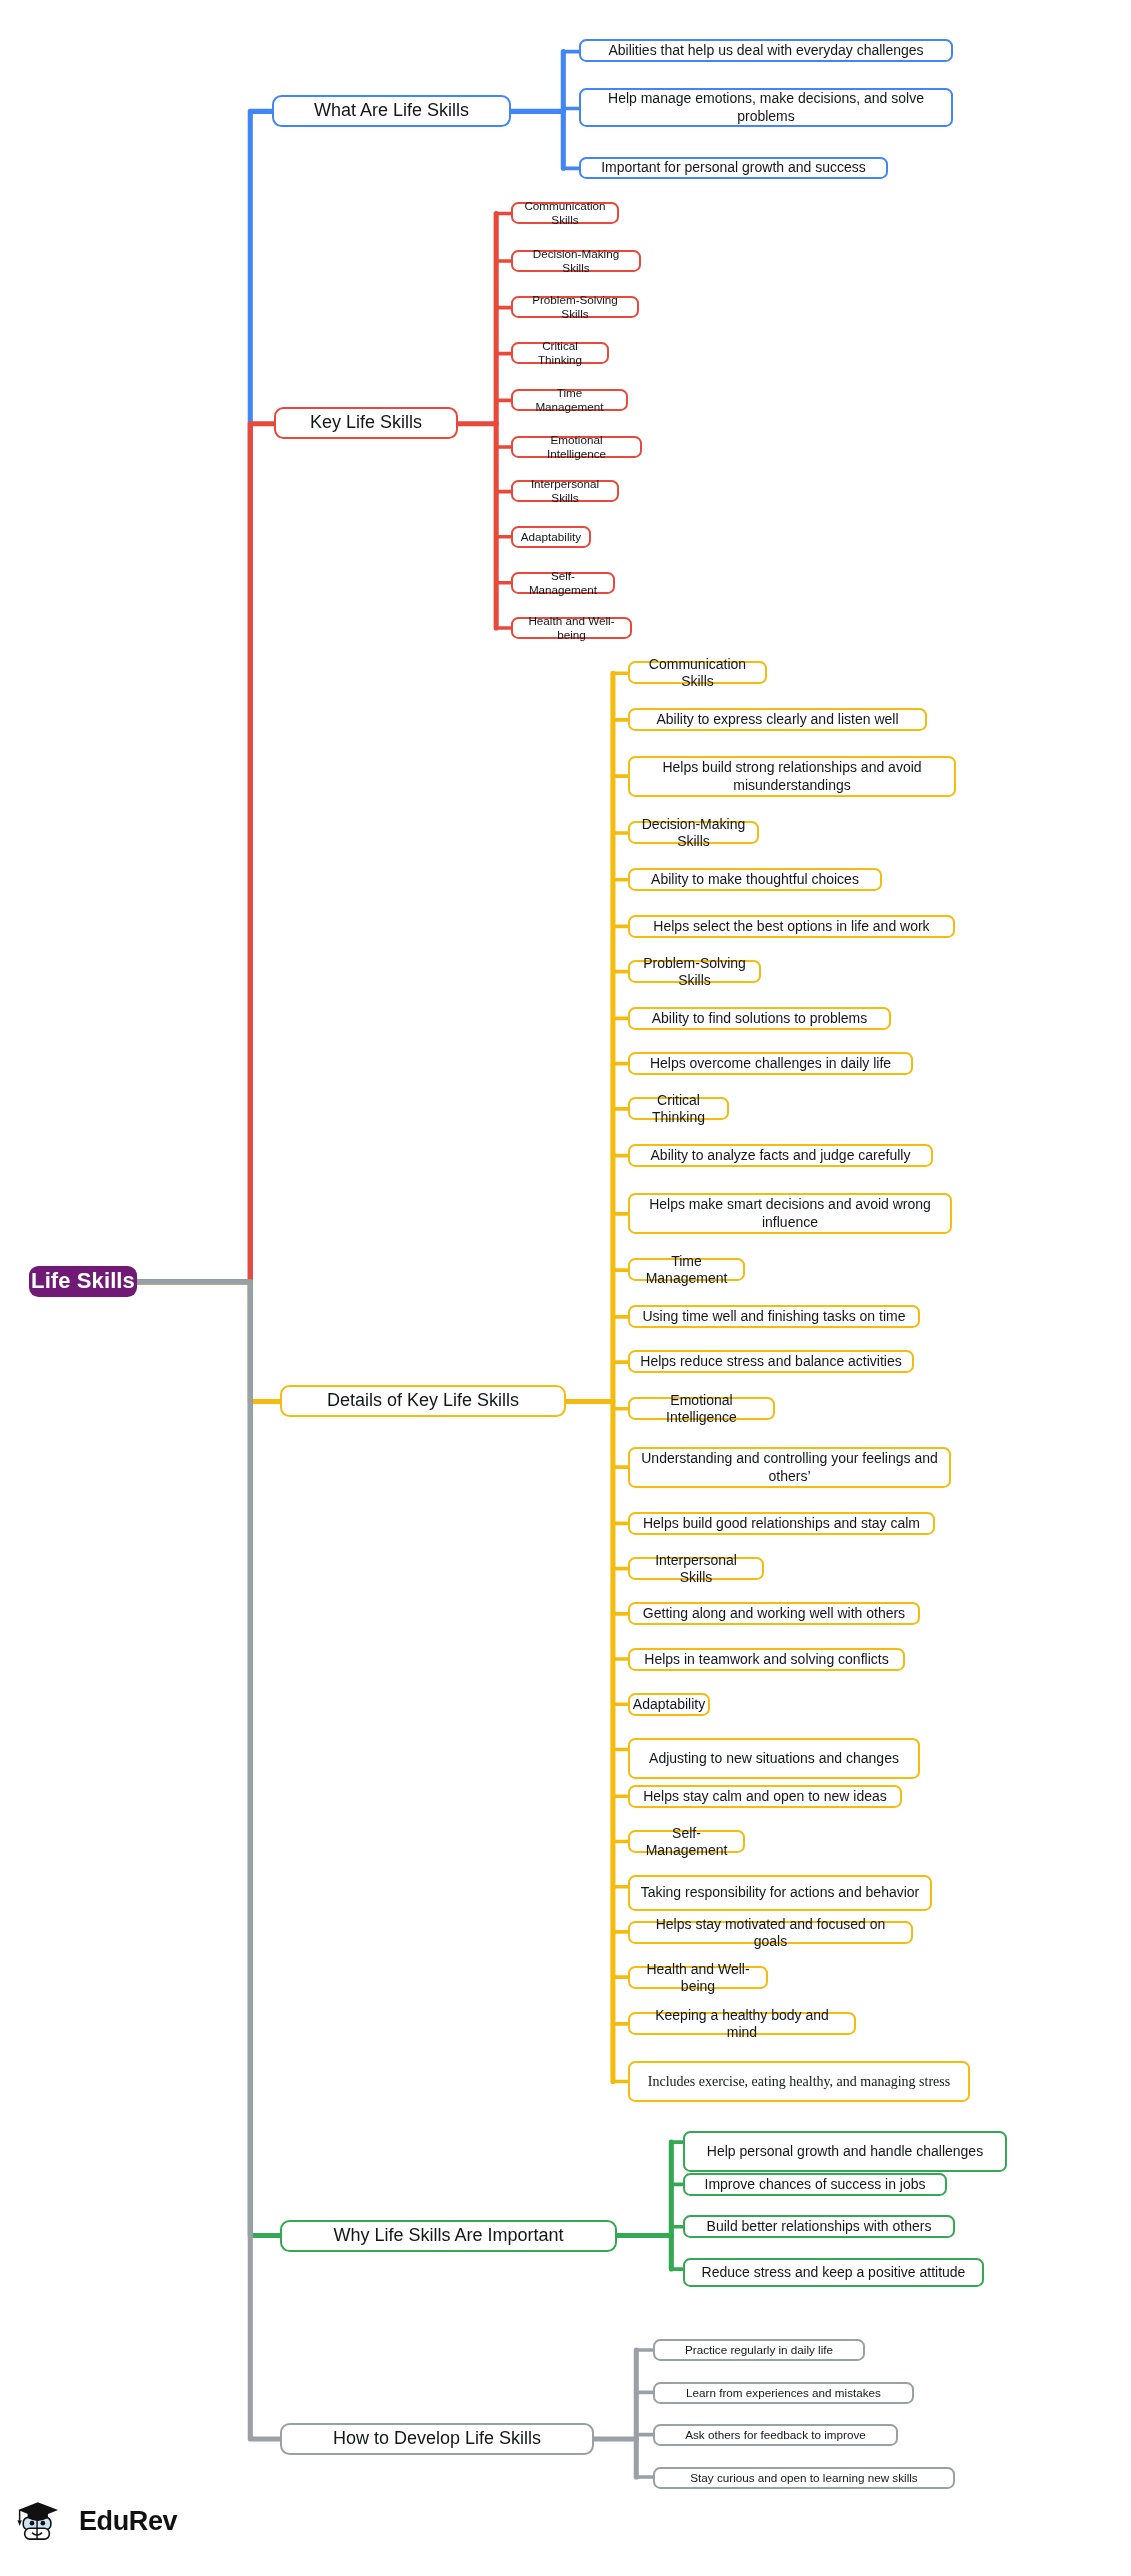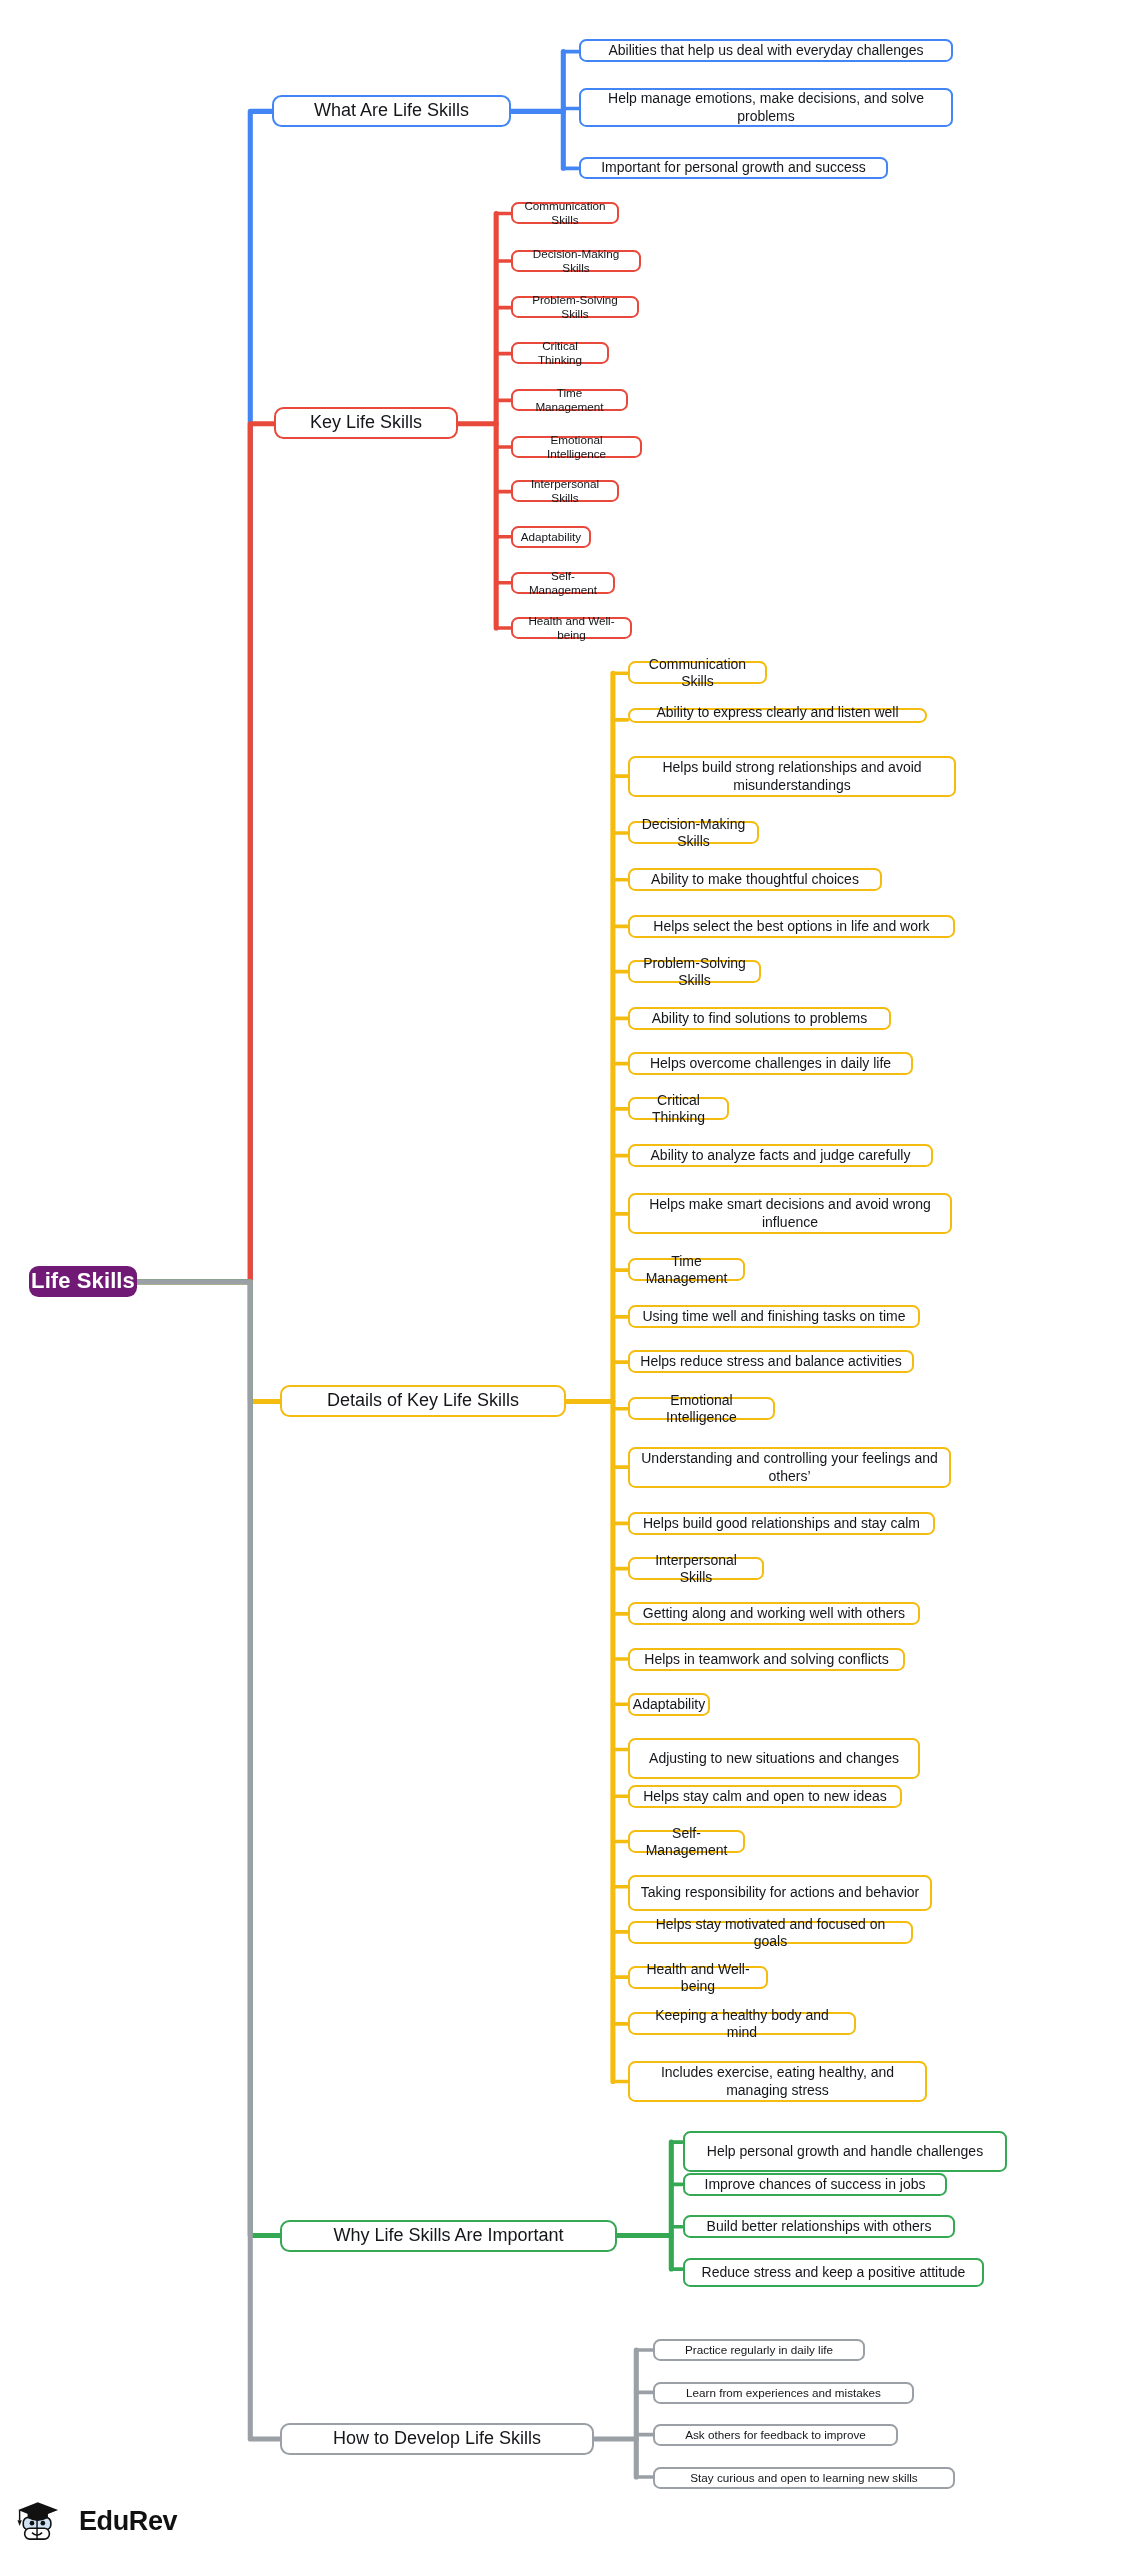--- a/index.html
+++ b/index.html
@@ -214,21 +214,21 @@
       </div>
       <div class="node node-leaf node-leaf-sm" style="left: 511px; top: 617px; width: 121px; height: 22px; border-color: rgb(232, 73, 58);">
         <span>Health and Well-being</span>
       </div>
       <div class="node node-branch" style="left: 280px; top: 1385px; width: 286px; height: 32px; border-color: rgb(245, 188, 16);">
         <span>Details of Key Life Skills</span>
       </div>
       <div class="node node-leaf" style="left: 628px; top: 661px; width: 139px; height: 23.4px; border-color: rgb(245, 188, 16);">
         <span>Communication Skills</span>
       </div>
-      <div class="node node-leaf" style="left: 628px; top: 708px; width: 299px; height: 15px; border-color: rgb(245, 188, 16); align-items: flex-end;">
+      <div class="node node-leaf" style="left: 628px; top: 708px; width: 299px; height: 23px; border-color: rgb(245, 188, 16);">
         <span>Ability to express clearly and listen well</span>
       </div>
       <div class="node node-leaf" style="left: 628px; top: 756px; width: 328px; height: 41px; border-color: rgb(245, 188, 16);">
         <span>Helps build strong relationships and avoid misunderstandings</span>
       </div>
       <div class="node node-leaf" style="left: 628px; top: 821px; width: 131px; height: 23.4px; border-color: rgb(245, 188, 16);">
         <span>Decision-Making Skills</span>
       </div>
       <div class="node node-leaf" style="left: 628px; top: 868px; width: 254px; height: 23.4px; border-color: rgb(245, 188, 16);">
         <span>Ability to make thoughtful choices</span>
@@ -298,21 +298,21 @@
       </div>
       <div class="node node-leaf" style="left: 628px; top: 1921px; width: 285px; height: 23.4px; border-color: rgb(245, 188, 16);">
         <span>Helps stay motivated and focused on goals</span>
       </div>
       <div class="node node-leaf" style="left: 628px; top: 1966px; width: 140px; height: 23.4px; border-color: rgb(245, 188, 16);">
         <span>Health and Well-being</span>
       </div>
       <div class="node node-leaf" style="left: 628px; top: 2012px; width: 228px; height: 23.4px; border-color: rgb(245, 188, 16);">
         <span>Keeping a healthy body and mind</span>
       </div>
-      <div class="node node-leaf" style="left: 628px; top: 2061px; width: 299px; height: 41px; border-color: rgb(245, 188, 16);">
+      <div class="node node-leaf" style="left: 628px; top: 2061px; width: 342px; height: 41px; border-color: rgb(245, 188, 16); font-family: Liberation Serif, serif;">
         <span>Includes exercise, eating healthy, and managing stress</span>
       </div>
       <div class="node node-branch" style="left: 280px; top: 2220px; width: 337px; height: 32px; border-color: rgb(52, 168, 83);">
         <span>Why Life Skills Are Important</span>
       </div>
       <div class="node node-leaf" style="left: 683px; top: 2131px; width: 324px; height: 41px; border-color: rgb(52, 168, 83);">
         <span>Help personal growth and handle challenges</span>
       </div>
       <div class="node node-leaf" style="left: 683px; top: 2173px; width: 264px; height: 23.4px; border-color: rgb(52, 168, 83);">
         <span>Improve chances of success in jobs</span>

